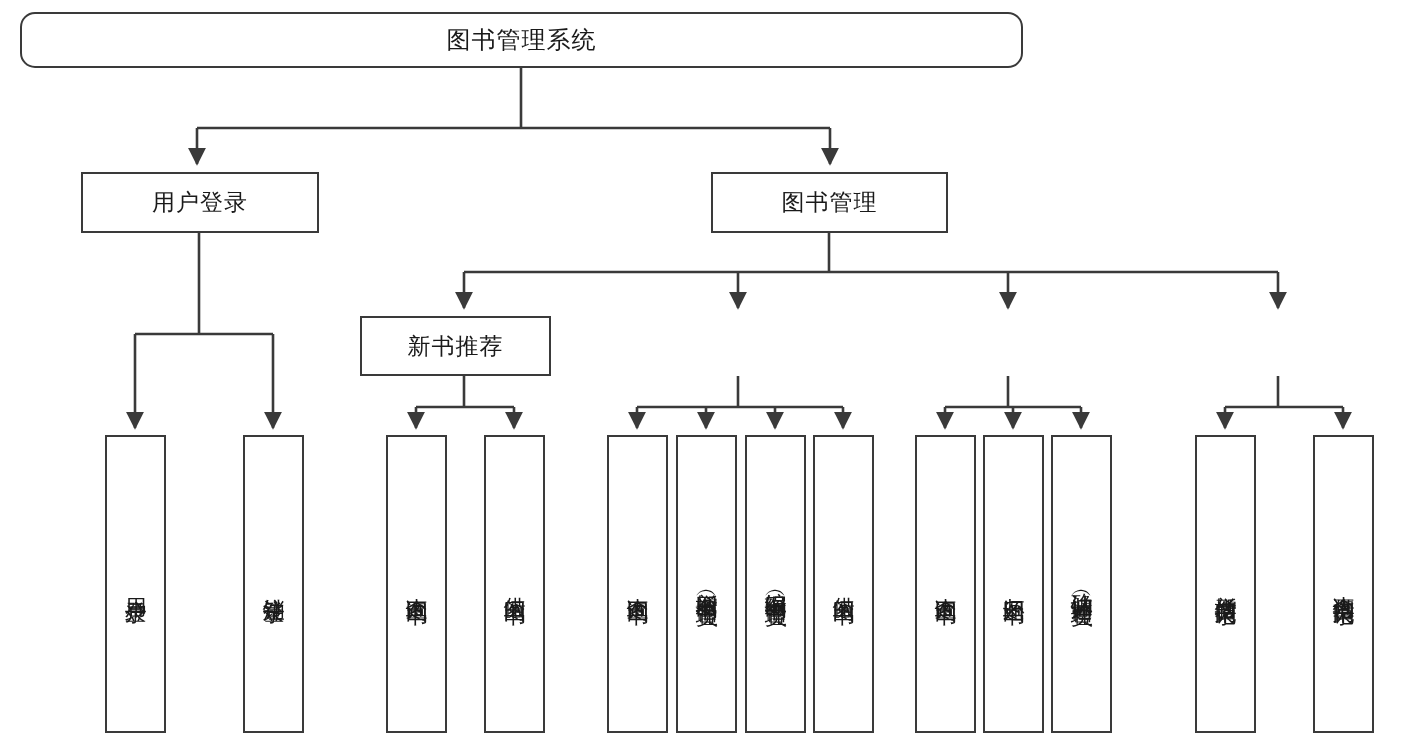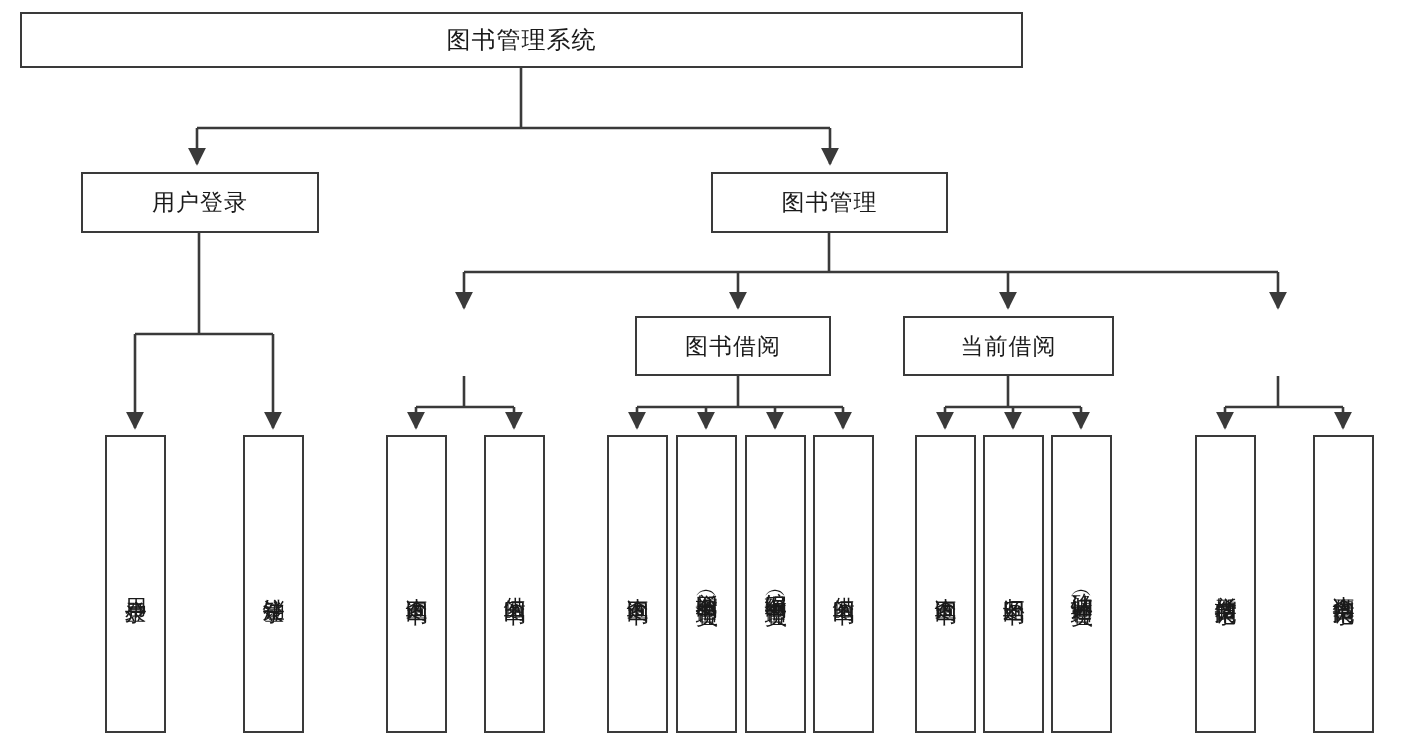--- a/index.html
+++ b/index.html
@@ -48,20 +48,21 @@
     padding: 4px 0;
   }
   .node.vert .label {
     writing-mode: vertical-rl;
     text-orientation: upright;
     white-space: normal;
     text-align: center;
   }
   .node.root {
     font-size: 24px;
+    border-radius: 15px;
   }
   #watermark {
     position: absolute;
     right: 6px;
     bottom: 4px;
     font-size: 17px;
     color: #b9b9b9;
     letter-spacing: 0.5px;
     white-space: nowrap;
   }
@@ -125,25 +126,22 @@
     <span class="label">图书管理系统</span>
   </div>
 
   <div class="node horiz" style="left:81px; top:172px; width:238px; height:61px;">
     <span class="label">用户登录</span>
   </div>
   <div class="node horiz" style="left:711px; top:172px; width:237px; height:61px;justify-content:center;">
     <span class="label">图书管理</span>
   </div>
 
-  <div class="node horiz" style="left:635px; top:316px; width:196px; height:60px;">
-    <span class="label">图书借阅</span>
-  </div>
-  <div class="node horiz" style="left:903px; top:316px; width:211px; height:60px;">
-    <span class="label">当前借阅</span>
+  <div class="node horiz" style="left:360px; top:316px; width:191px; height:60px;">
+    <span class="label">新书推荐</span>
   </div>
 
   <div class="node vert" style="left:105px; top:435px; width:61px; height:298px;">
     <span class="label">用户登录</span>
   </div>
   <div class="node vert" style="left:243px; top:435px; width:61px; height:298px;">
     <span class="label">注销登录</span>
   </div>
 
   <div class="node vert" style="left:386px; top:435px; width:61px; height:298px;">

